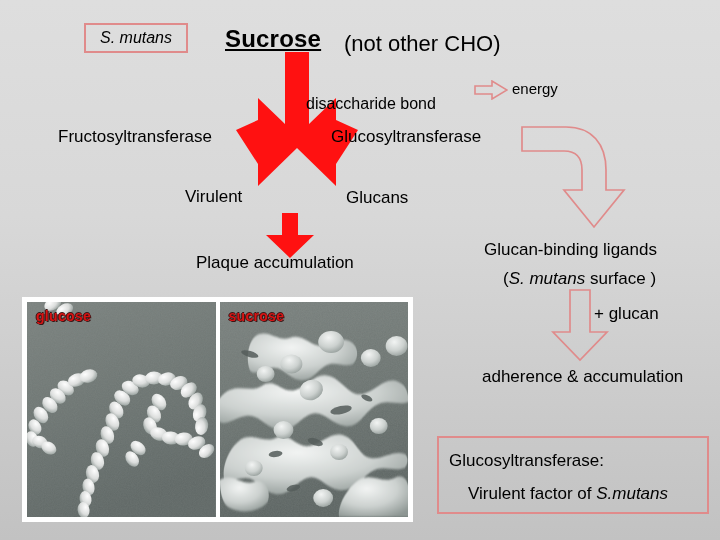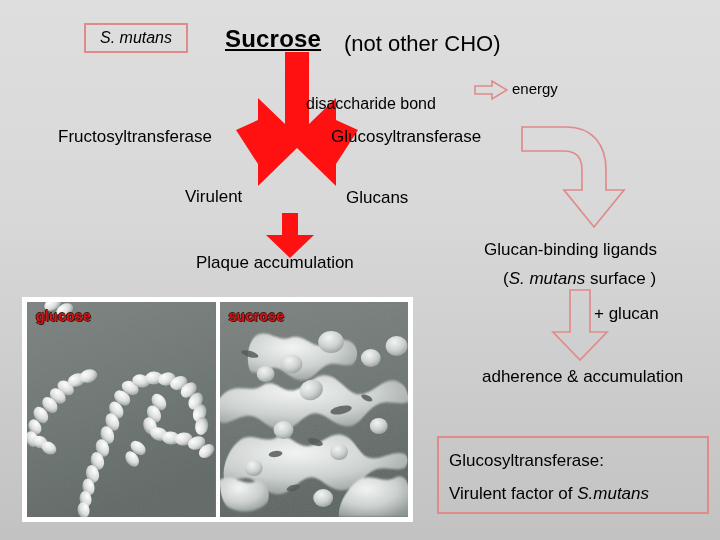--- a/index.html
+++ b/index.html
@@ -124,21 +124,21 @@
     height: 78px;
     border: 2px solid #e08b8b;
     box-sizing: border-box;
   }
   #gtf-line1 {
     left: 449px;
     top: 452px;
     font-size: 17px;
   }
   #gtf-line2 {
-    left: 449px;
+    left: 468px;
     top: 485px;
     font-size: 17px;
   }
   #gtf-line2 i { font-style: italic; }
   
   #photo-frame {
     position: absolute;
     left: 22px;
     top: 297px;
     width: 391px;

